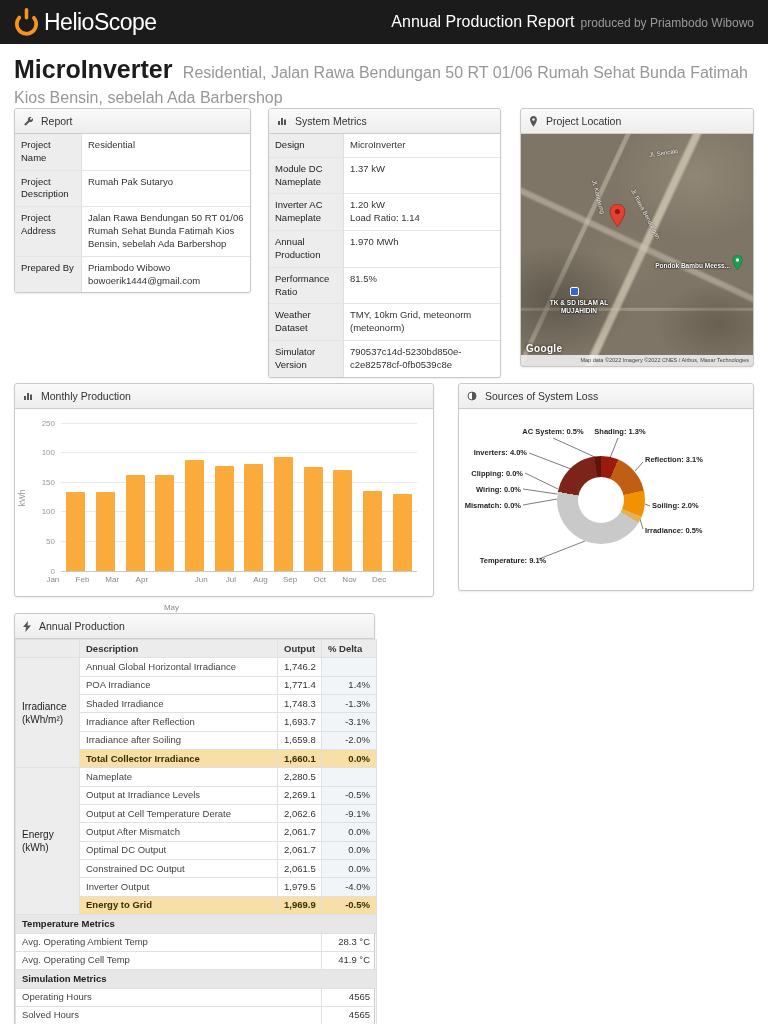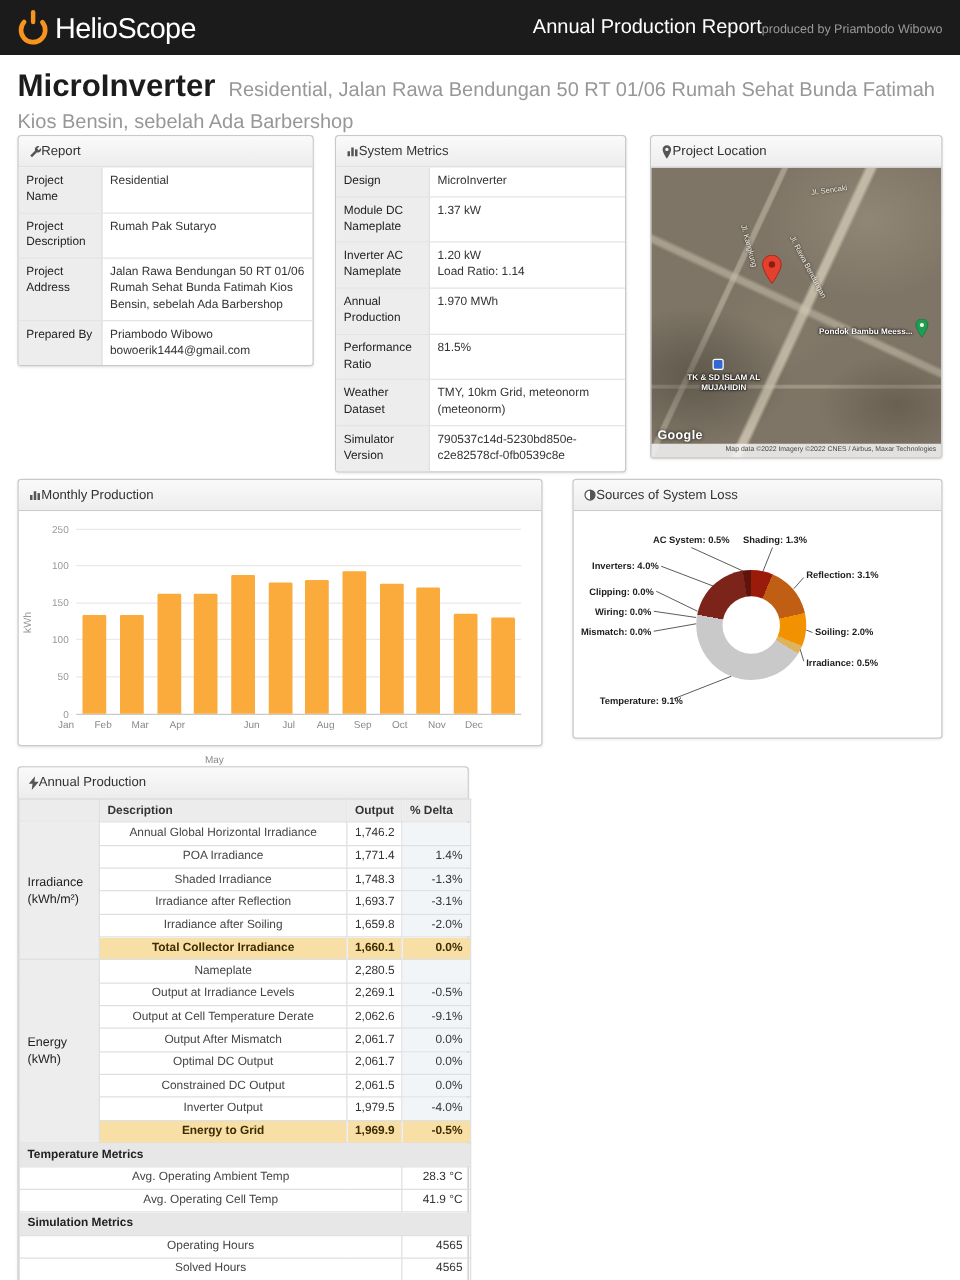--- a/index.html
+++ b/index.html
@@ -6,32 +6,32 @@
   .page{position:relative;width:768px;height:1024px;background:#fff;overflow:hidden;
         font-family:"Liberation Sans",sans-serif;color:#333;}
 
   
   .topbar{position:absolute;left:0;top:0;width:768px;height:44px;background:#1b1b1b;
           display:flex;align-items:center;justify-content:space-between;box-sizing:border-box;padding:0 14px;}
   .logo{display:flex;align-items:center;}
   .logo-text{color:#fff;font-size:23px;font-weight:normal;margin-left:5px;letter-spacing:-0.5px;}
   .top-right{display:flex;align-items:baseline;}
   .report-title{color:#fff;font-size:16px;}
-  .report-sub{color:#9a9a9a;font-size:10px;}
+  .report-sub{color:#9a9a9a;font-size:12px;margin-left:6px;}
 
   
   .title-block{position:absolute;left:14px;top:52px;width:740px;line-height:1.4;}
   .project-title{font-size:25px;font-weight:600;color:#1c1c1c;}
   .project-sub{font-size:16px;color:#979797;margin-left:6px;}
 
   
   .panel{position:absolute;background:#fff;border:1px solid #c9c9c9;border-radius:3px;
          box-shadow:0 1px 2px rgba(0,0,0,.08);box-sizing:border-box;}
   .panel-head{height:24px;background:linear-gradient(#fafafa,#ededed);border-bottom:1px solid #ccc;
-              display:flex;align-items:center;gap:0;padding:0 8px;font-size:10.5px;color:#333;
+              display:flex;align-items:center;gap:8px;padding:0 8px;font-size:10.5px;color:#333;
               border-radius:3px 3px 0 0;}
   .panel-head svg{flex:0 0 auto;}
 
   #panel-report{left:14px;top:108px;width:237px;}
   #panel-metrics{left:268px;top:108px;width:233px;}
   #panel-location{left:520px;top:108px;width:234px;}
   #panel-monthly{left:14px;top:383px;width:420px;height:214px;}
   #panel-loss{left:458px;top:383px;width:296px;height:208px;}
   #panel-annual{left:14px;top:613px;width:361px;}
 
@@ -81,21 +81,21 @@
   .donut{position:absolute;left:98px;top:47px;width:88px;height:88px;border-radius:50%;}
   .donut-hole{position:absolute;left:21px;top:21px;width:46px;height:46px;border-radius:50%;background:#fff;}
   .loss-label{position:absolute;font-size:7.5px;font-weight:bold;color:#1d1d1d;white-space:nowrap;}
   .loss-lines{position:absolute;left:0;top:0;width:294px;height:183px;pointer-events:none;}
 
   
   .ap-table{border-collapse:collapse;width:100%;font-size:9.5px;color:#333;table-layout:fixed;}
   .ap-table td,.ap-table th{border:1px solid #e0e0e0;padding:2.5px 6px;line-height:1.3;overflow:hidden;}
   .ap-table th{background:#ececec;font-weight:bold;text-align:left;}
   .group-cell{background:#ededed;font-size:10px;vertical-align:middle;color:#222;}
-  .ap-desc{text-align:center;color:#444;margin-top:46px;}
+  .ap-desc{text-align:left;color:#444;margin-top:46px;}
   .ap-out{text-align:right;}
   .ap-delta{text-align:right;background:#f2f5f8;}
   tr.hl td{background:#f7dfa6;font-weight:bold;color:#3c2c00;}
   tr.section-head td{background:#e7e7e7;font-weight:bold;text-align:left;font-size:9.5px;color:#222;}
 
   
   .footer{position:absolute;left:0;bottom:0;width:768px;height:40px;background:#fbfbfb;border-top:1px solid #ddd;
           box-sizing:border-box;display:flex;align-items:center;justify-content:space-between;padding:0 14px;font-size:11px;}
   .footer .copy{color:#333;}
   .footer .pageno{color:#888;position:absolute;left:50%;transform:translateX(-50%);}

